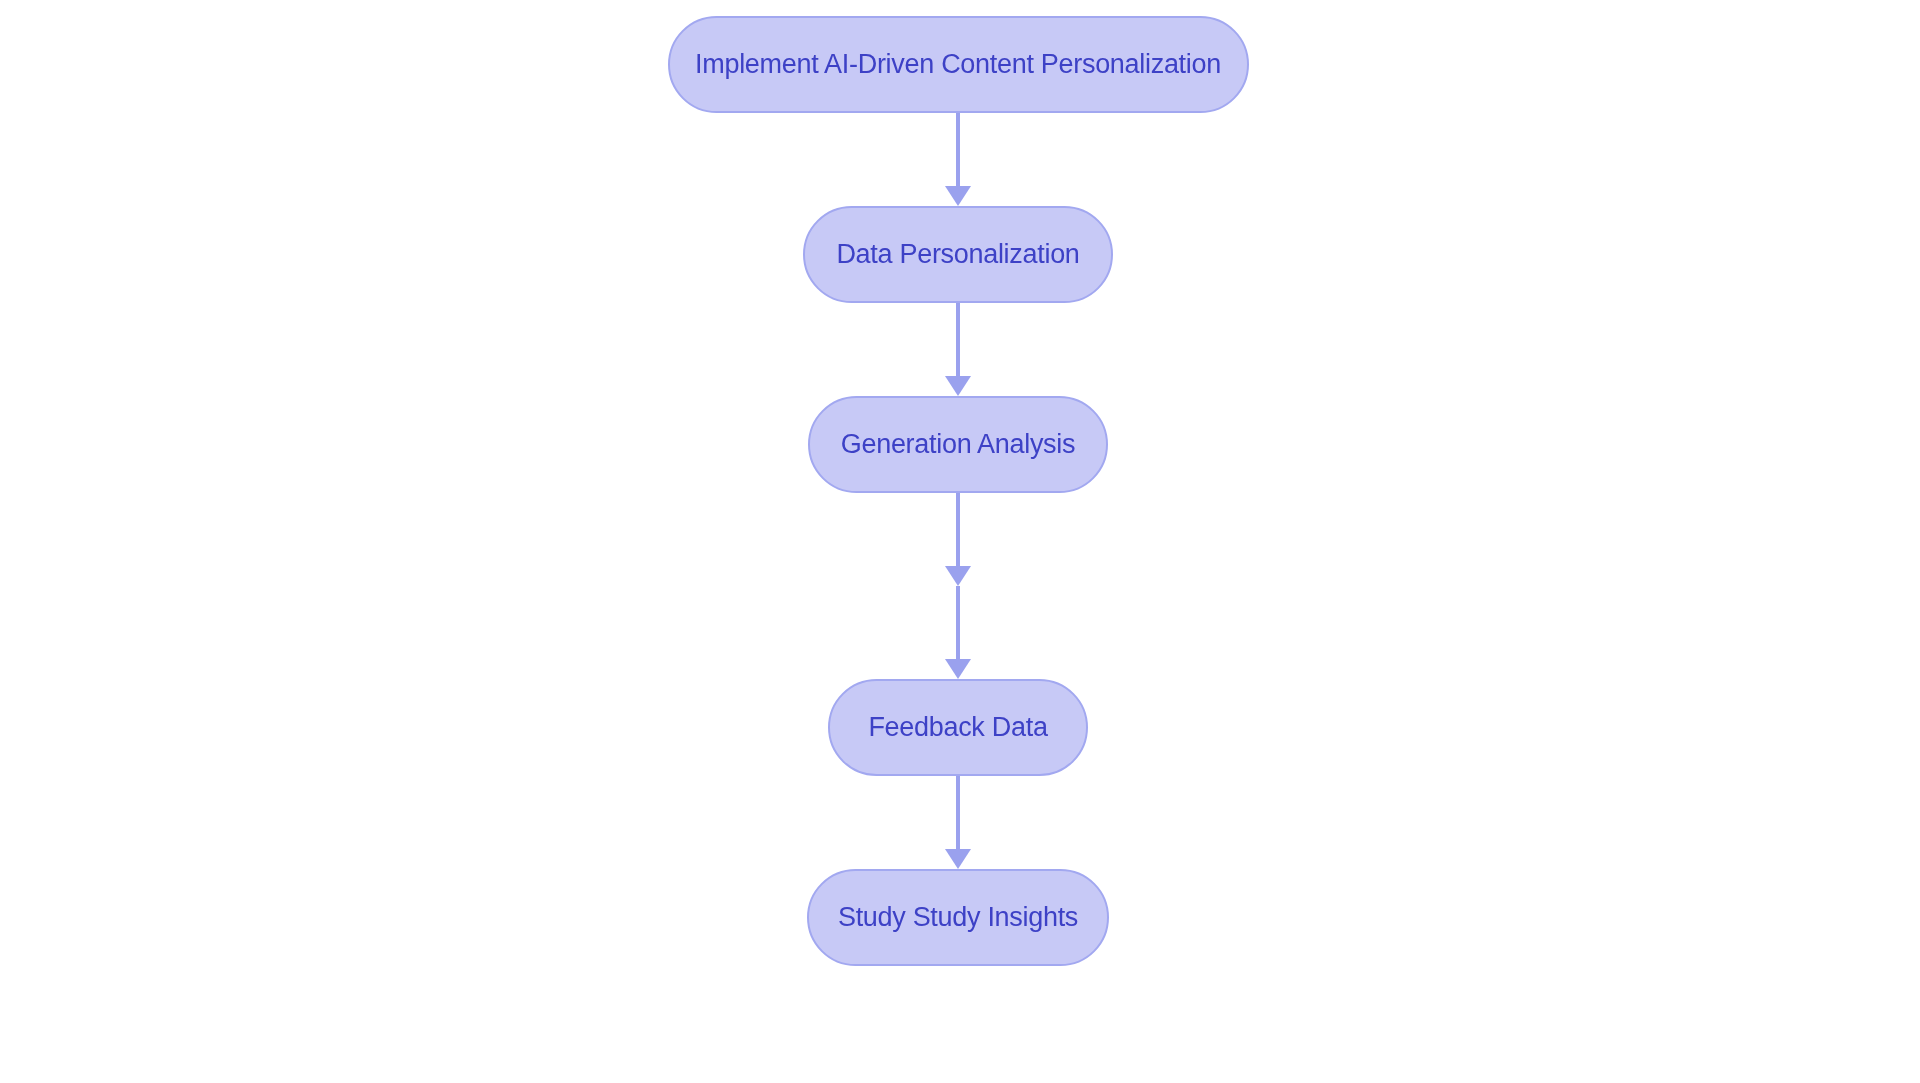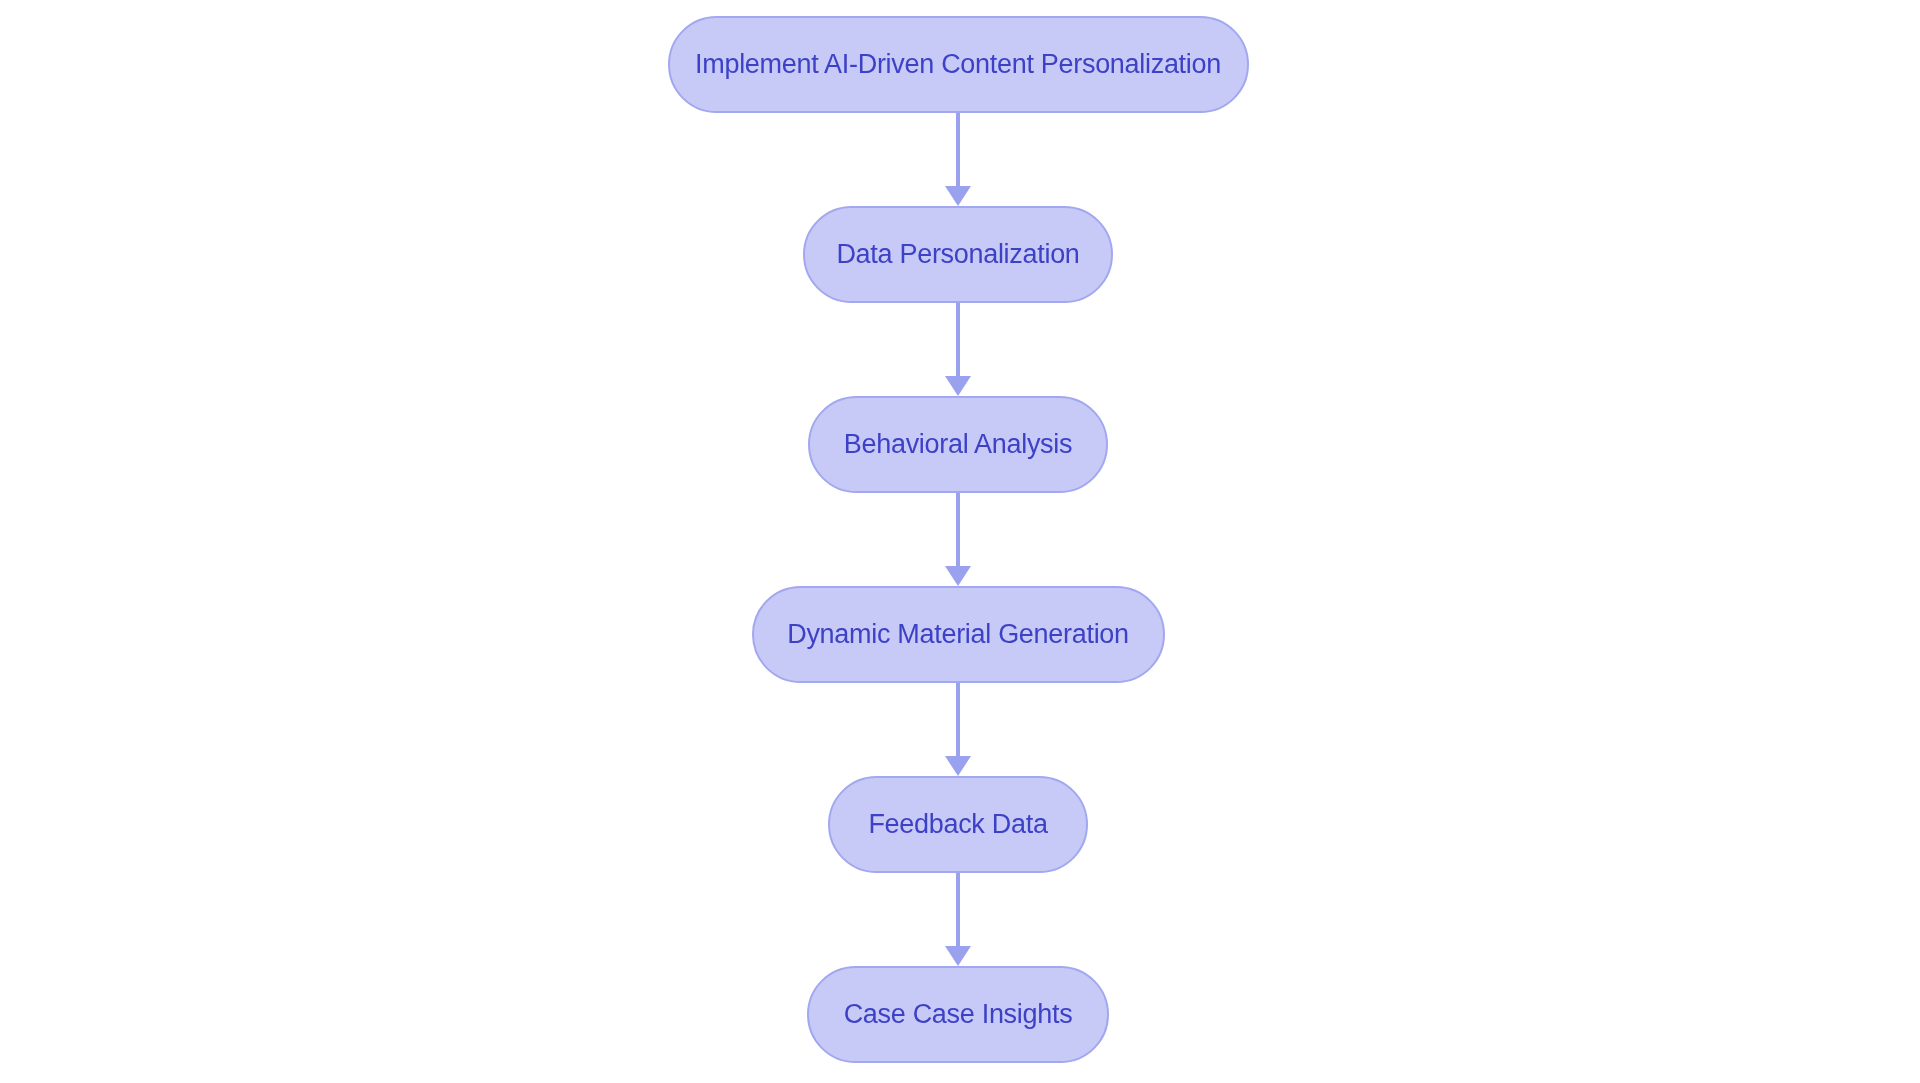--- a/index.html
+++ b/index.html
@@ -83,43 +83,40 @@
   <div class="node n1">
     <span class="label">Data Personalization</span>
   </div>
 
   <div class="arrow">
     <div class="shaft"></div>
     <div class="head"></div>
   </div>
 
   <div class="node n2">
-    <span class="label">Behavioral Analysis</span>
+    <span class="label">Generation Analysis</span>
   </div>
 
   <div class="arrow">
     <div class="shaft"></div>
     <div class="head"></div>
   </div>
 
-  <div class="node n3">
-    <span class="label">Dynamic Material Generation</span>
-  </div>
 
   <div class="arrow">
     <div class="shaft"></div>
     <div class="head"></div>
   </div>
 
   <div class="node n4">
     <span class="label">Feedback Data</span>
   </div>
 
   <div class="arrow">
     <div class="shaft"></div>
     <div class="head"></div>
   </div>
 
   <div class="node n5">
-    <span class="label">Case Case Insights</span>
+    <span class="label">Study Study Insights</span>
   </div>
 
 </div>
 
 </body></html>

